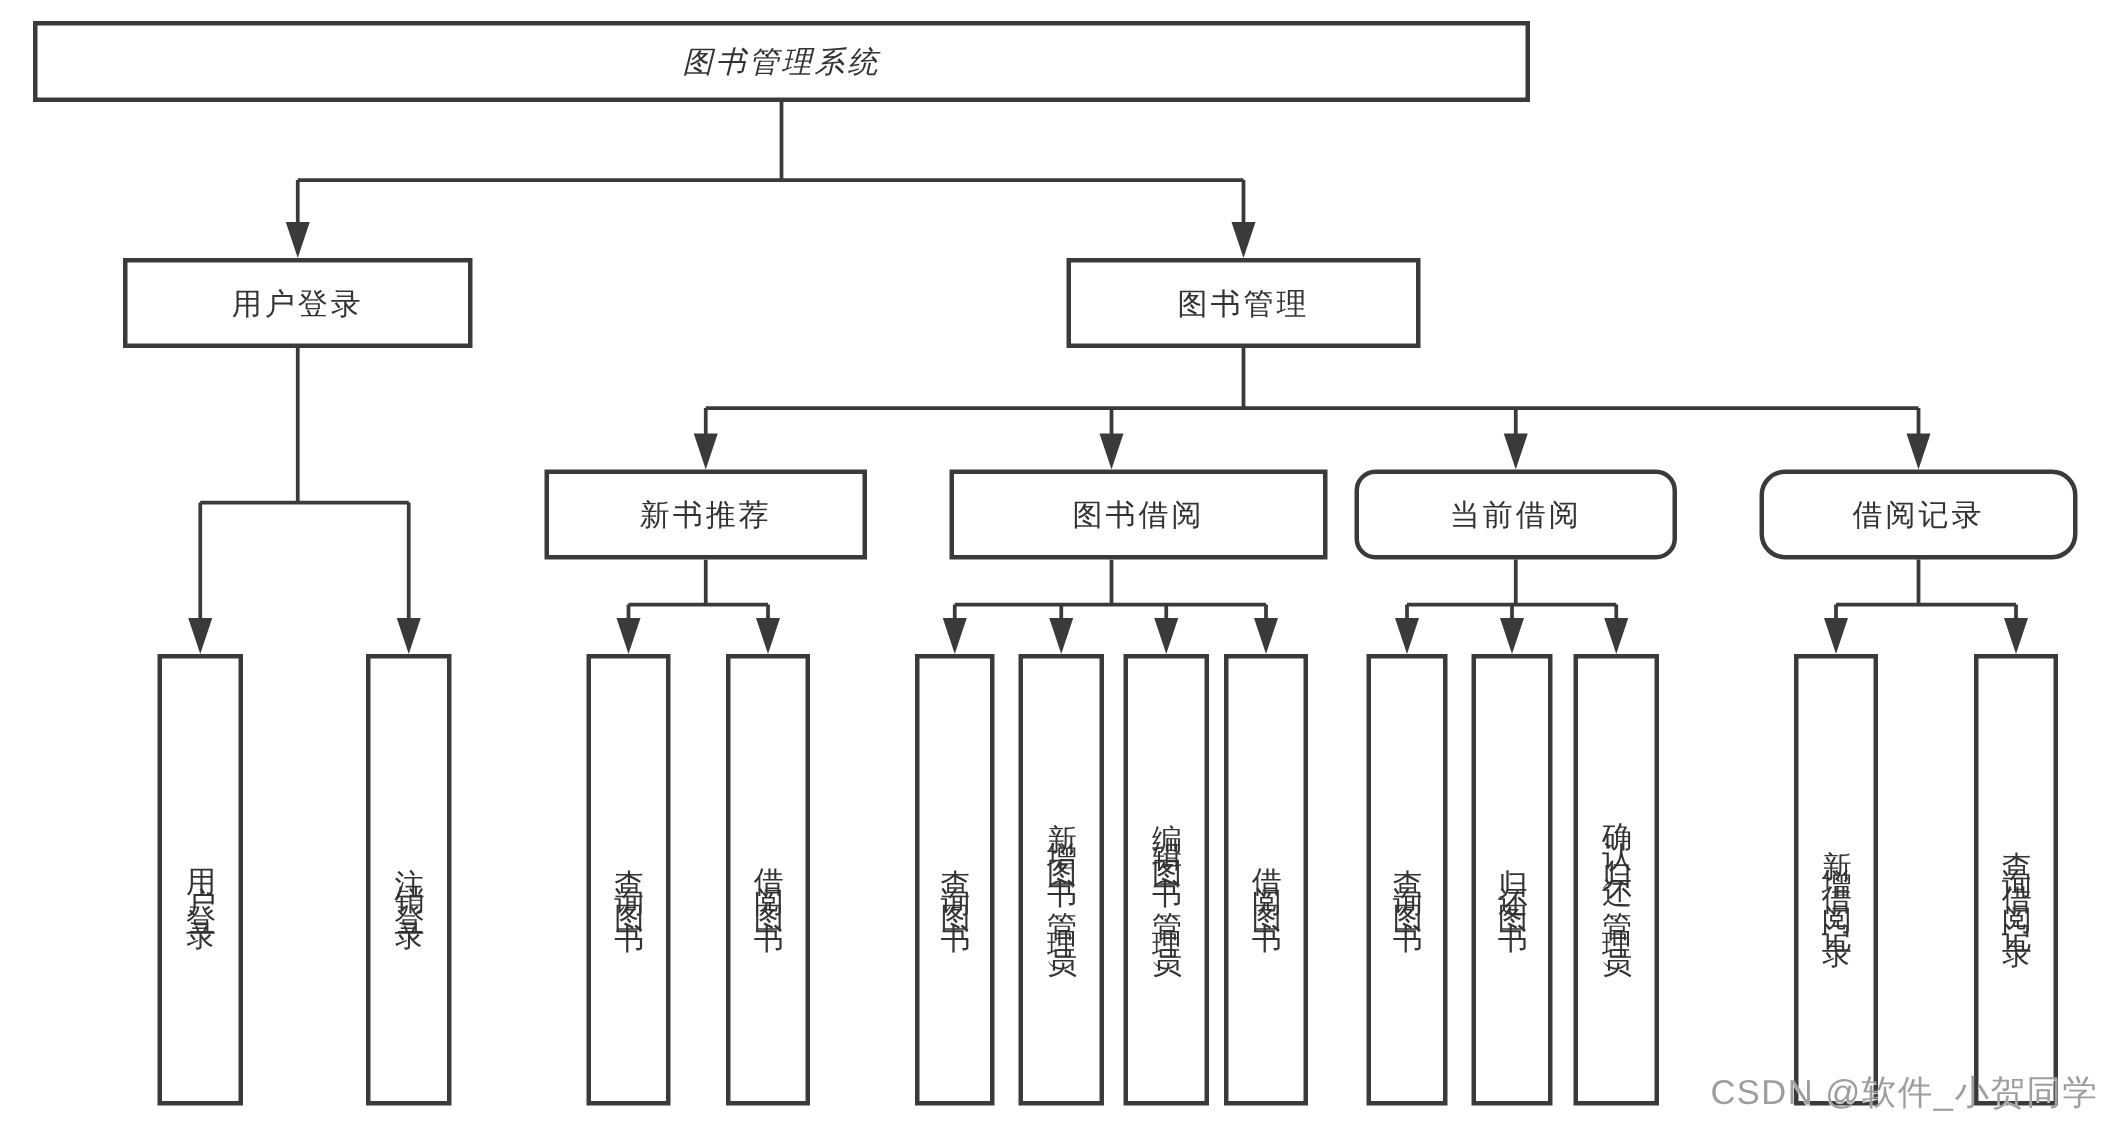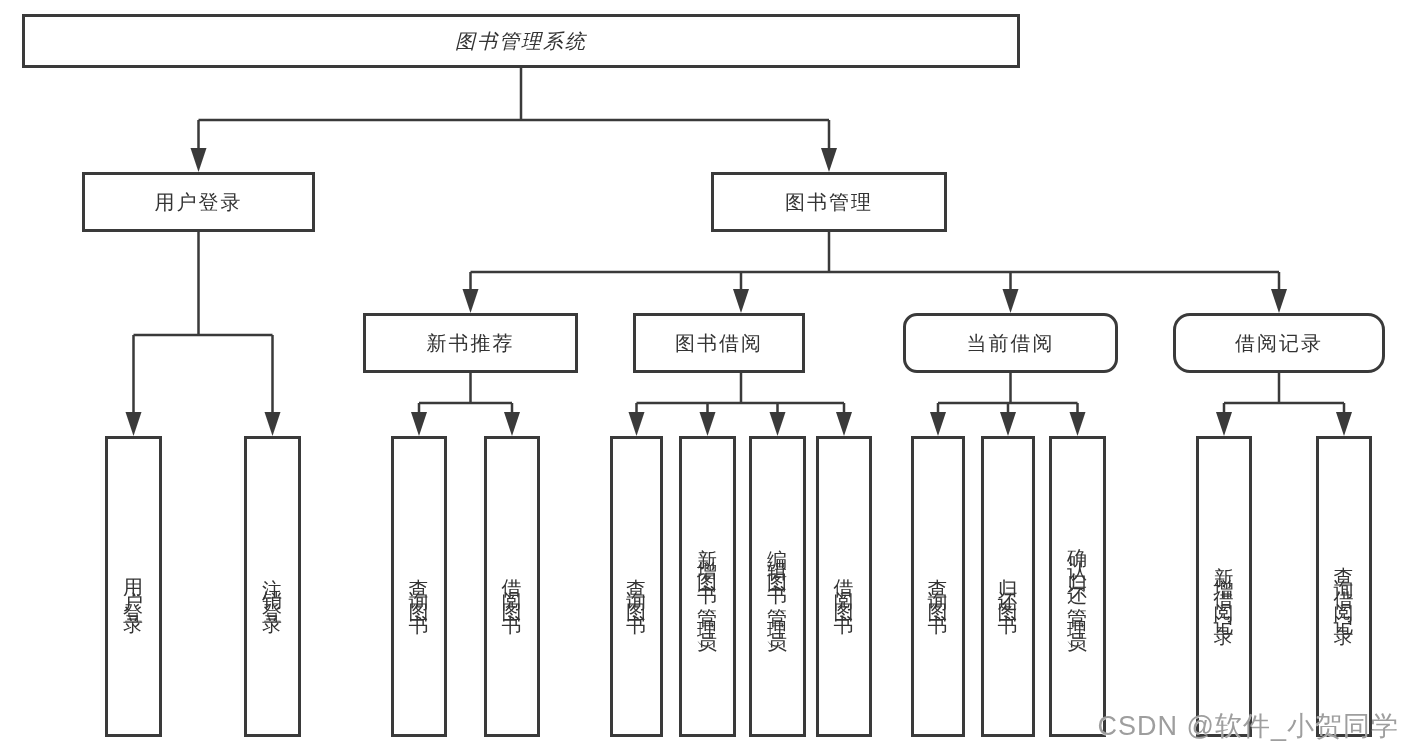--- a/index.html
+++ b/index.html
@@ -37,41 +37,41 @@
     letter-spacing:12px;
     font-size:20px;
     white-space:normal;
     line-height:1;
   }
   
   #n-root        {left:22px;  top:14px;  width:998px; height:54px;font-style:italic;}
   #n-user-login  {left:82px;  top:172px; width:233px; height:60px;}
   #n-book-mgmt   {left:711px; top:172px; width:236px; height:60px;}
   #n-new-rec     {left:363px; top:313px; width:215px; height:60px;}
-  #n-borrow      {left:633px; top:313px; width:172px; height:60px;}
+  #n-borrow      {left:633px; top:313px; width:252px; height:60px;}
   #n-current     {left:903px; top:313px; width:215px; height:60px;border-radius:14px;}
   #n-records     {left:1173px;top:313px; width:212px; height:60px;border-radius:17px;}
   .leaf{top:436px;height:301px;}
   #n-leaf-login        {left:105px; width:57px;}
   #n-leaf-logout       {left:244px; width:57px;}
   #n-leaf-query1       {left:391px; width:56px;}
   #n-leaf-borrow1      {left:484px; width:56px;}
   #n-leaf-query2       {left:610px; width:53px;}
   #n-leaf-add-book     {left:679px; width:57px;}
   #n-leaf-edit-book    {left:749px; width:57px;}
   #n-leaf-borrow2      {left:816px; width:56px;}
   #n-leaf-query3       {left:911px; width:54px;}
   #n-leaf-return       {left:981px; width:54px;}
   #n-leaf-confirm      {left:1049px;width:57px;}
   #n-leaf-add-record   {left:1196px;width:56px;}
   #n-leaf-query-record {left:1316px;width:56px;}
   .watermark{
     position:absolute;
     right:6px;bottom:3px;
-    font-size:27px;
+    font-size:23px;
     color:var(--wm);
     letter-spacing:1px;
     text-shadow:0 1px 0 rgba(255,255,255,.7);
     white-space:nowrap;
   }
 </style>
 </head>
 <body>
 
 <div class="canvas">

